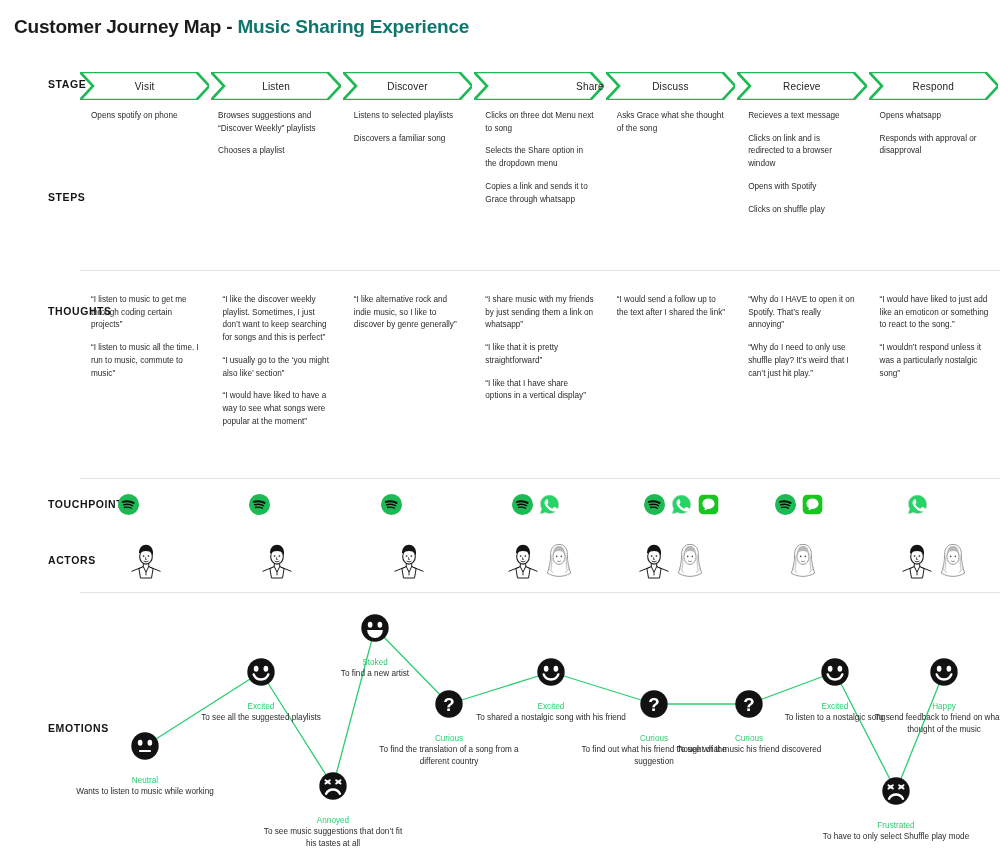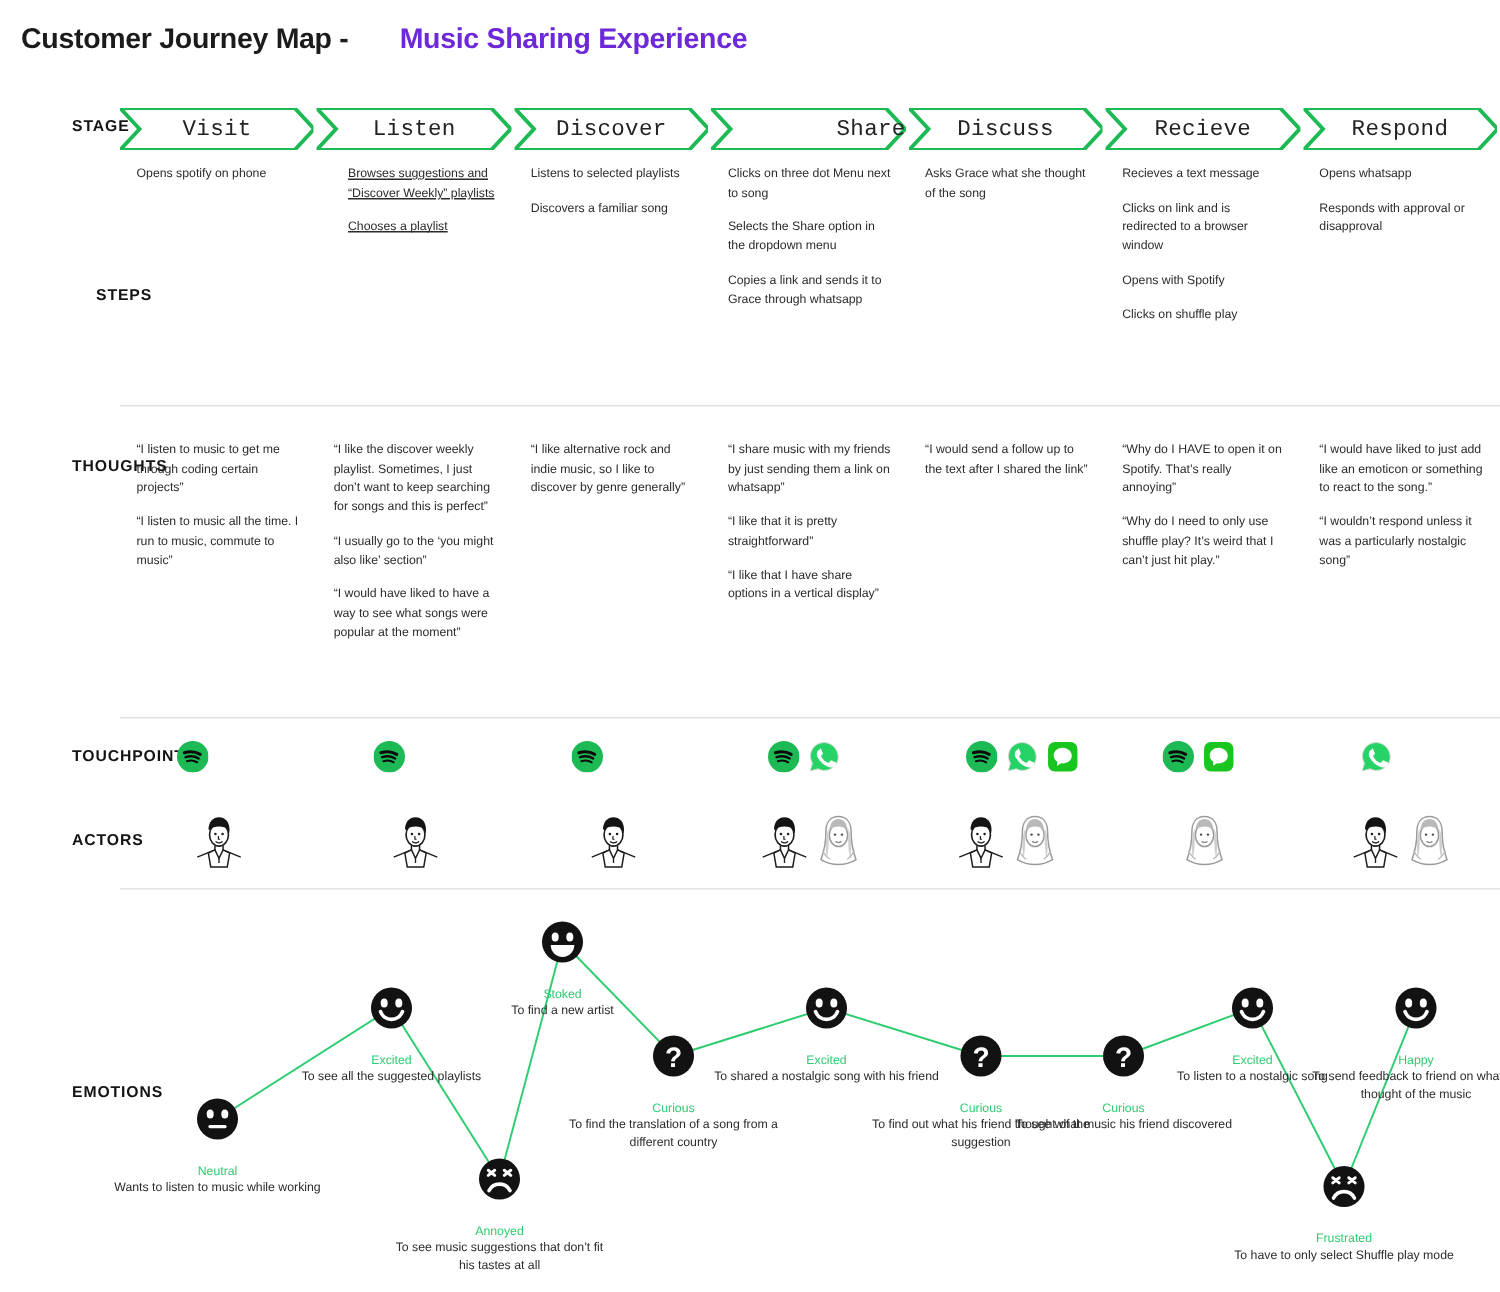--- a/index.html
+++ b/index.html
@@ -10,51 +10,50 @@
   }
   #map{position:relative;width:1000px;height:861px;}
 
   
   .title{
     position:absolute;left:14px;top:16px;
     font-size:19px;font-weight:bold;letter-spacing:-0.2px;
     white-space:nowrap;
   }
   .title .t-main{color:#1b1b1b;}
-  .title .t-accent{color:#6d28d9;margin-left:29px;}
+  .title .t-accent{color:#0f766e;}
 
   
   .row-label{
     position:absolute;left:14px;
     font-size:10.5px;font-weight:bold;letter-spacing:0.6px;color:#141414;padding-left:34px;
   }
   #lbl-stage{top:78px;}
-  #lbl-steps{top:191px;margin-left:16px;}
+  #lbl-steps{top:191px;}
   #lbl-thoughts{top:305px;}
   #lbl-touchpoints{top:498px;}
   #lbl-actors{top:554px;}
   #lbl-emotions{top:722px;}
 
   
   .divider{position:absolute;left:80px;width:920px;height:1px;background:#e2e2e2;}
   #div1{top:270px;}
   #div2{top:478px;}
   #div3{top:592px;}
 
   
   #stage-row{position:absolute;left:80px;top:72px;width:920px;height:28px;}
   .chev{
     position:absolute;top:0;height:28px;
     display:flex;align-items:center;justify-content:center;
   }
   .chev svg{position:absolute;left:0;top:0;}
   .chev .chev-label{
-    position:relative;z-index:2;font-size:15px;color:#232323;
+    position:relative;z-index:2;font-size:10px;color:#232323;
     letter-spacing:0.2px;
-    font-family:Liberation Mono, monospace;
   }
 
   
   .col-cell{position:absolute;font-size:8.2px;line-height:1.55;color:#2b2b2b;}
   .col-cell .blk{margin-bottom:10px;}
   .col-cell .blk:last-child{margin-bottom:0;}
 
   
   .tp-cell{position:absolute;top:494px;display:flex;gap:6px;align-items:center;}
   .ico{width:21px;height:21px;flex:0 0 auto;display:block;}
@@ -133,21 +132,21 @@
           <polygon points="0,0 116.42857142857142,0 129.42857142857142,14 116.42857142857142,28 0,28 13,14" fill="none" stroke="#1DB954" stroke-width="2.6" stroke-linejoin="miter"></polygon>
         </svg>
         <span class="chev-label">Respond</span>
       </div>
     </div>
 
   <div id="steps-row">
       <div class="col-cell" style="left: 91px; top: 110px; width: 109.429px;">
         <div class="blk">Opens spotify on phone</div>
       </div>
-      <div class="col-cell" style="left: 232px; top: 110px; width: 109.429px; text-decoration: underline;">
+      <div class="col-cell" style="left: 218px; top: 110px; width: 109.429px;">
         <div class="blk">Browses suggestions and “Discover Weekly” playlists</div>
         <div class="blk">Chooses a playlist</div>
       </div>
       <div class="col-cell" style="left: 353.857px; top: 110px; width: 109.429px;">
         <div class="blk">Listens to selected playlists</div>
         <div class="blk">Discovers a familiar song</div>
       </div>
       <div class="col-cell" style="left: 485.286px; top: 110px; width: 109.429px;">
         <div class="blk">Clicks on three dot Menu next to song</div>
         <div class="blk">Selects the Share option in the dropdown menu</div>

